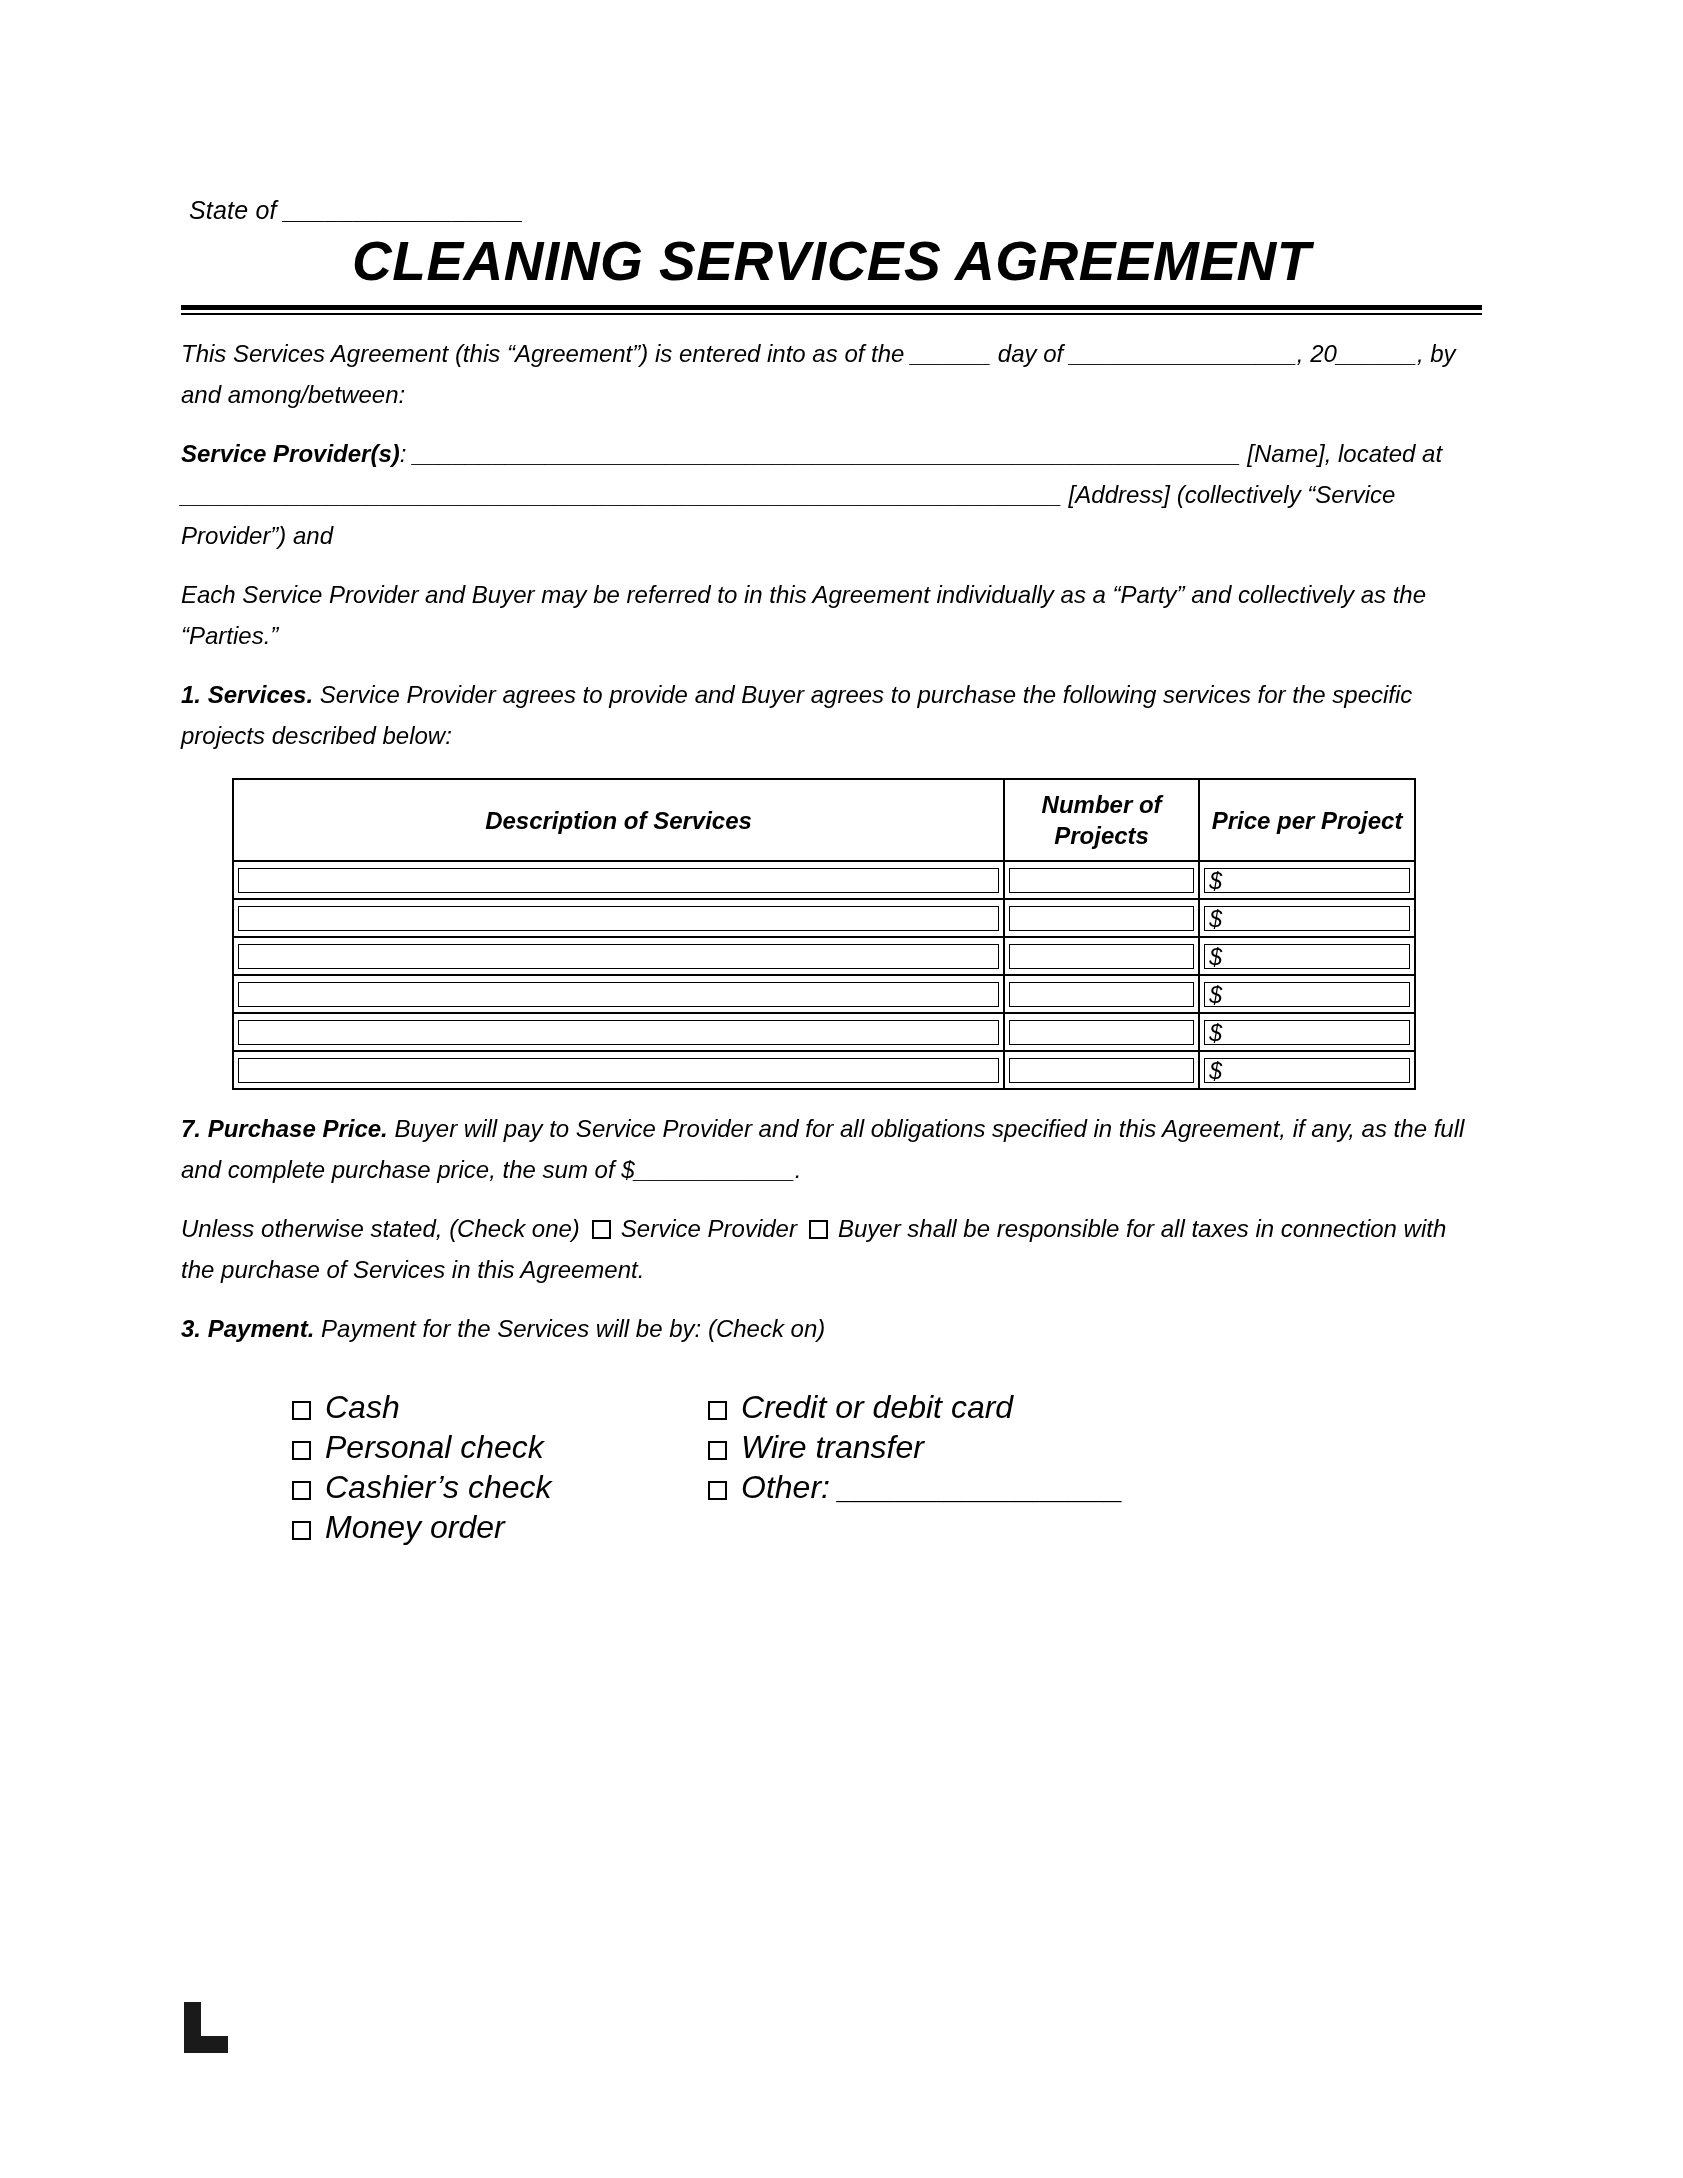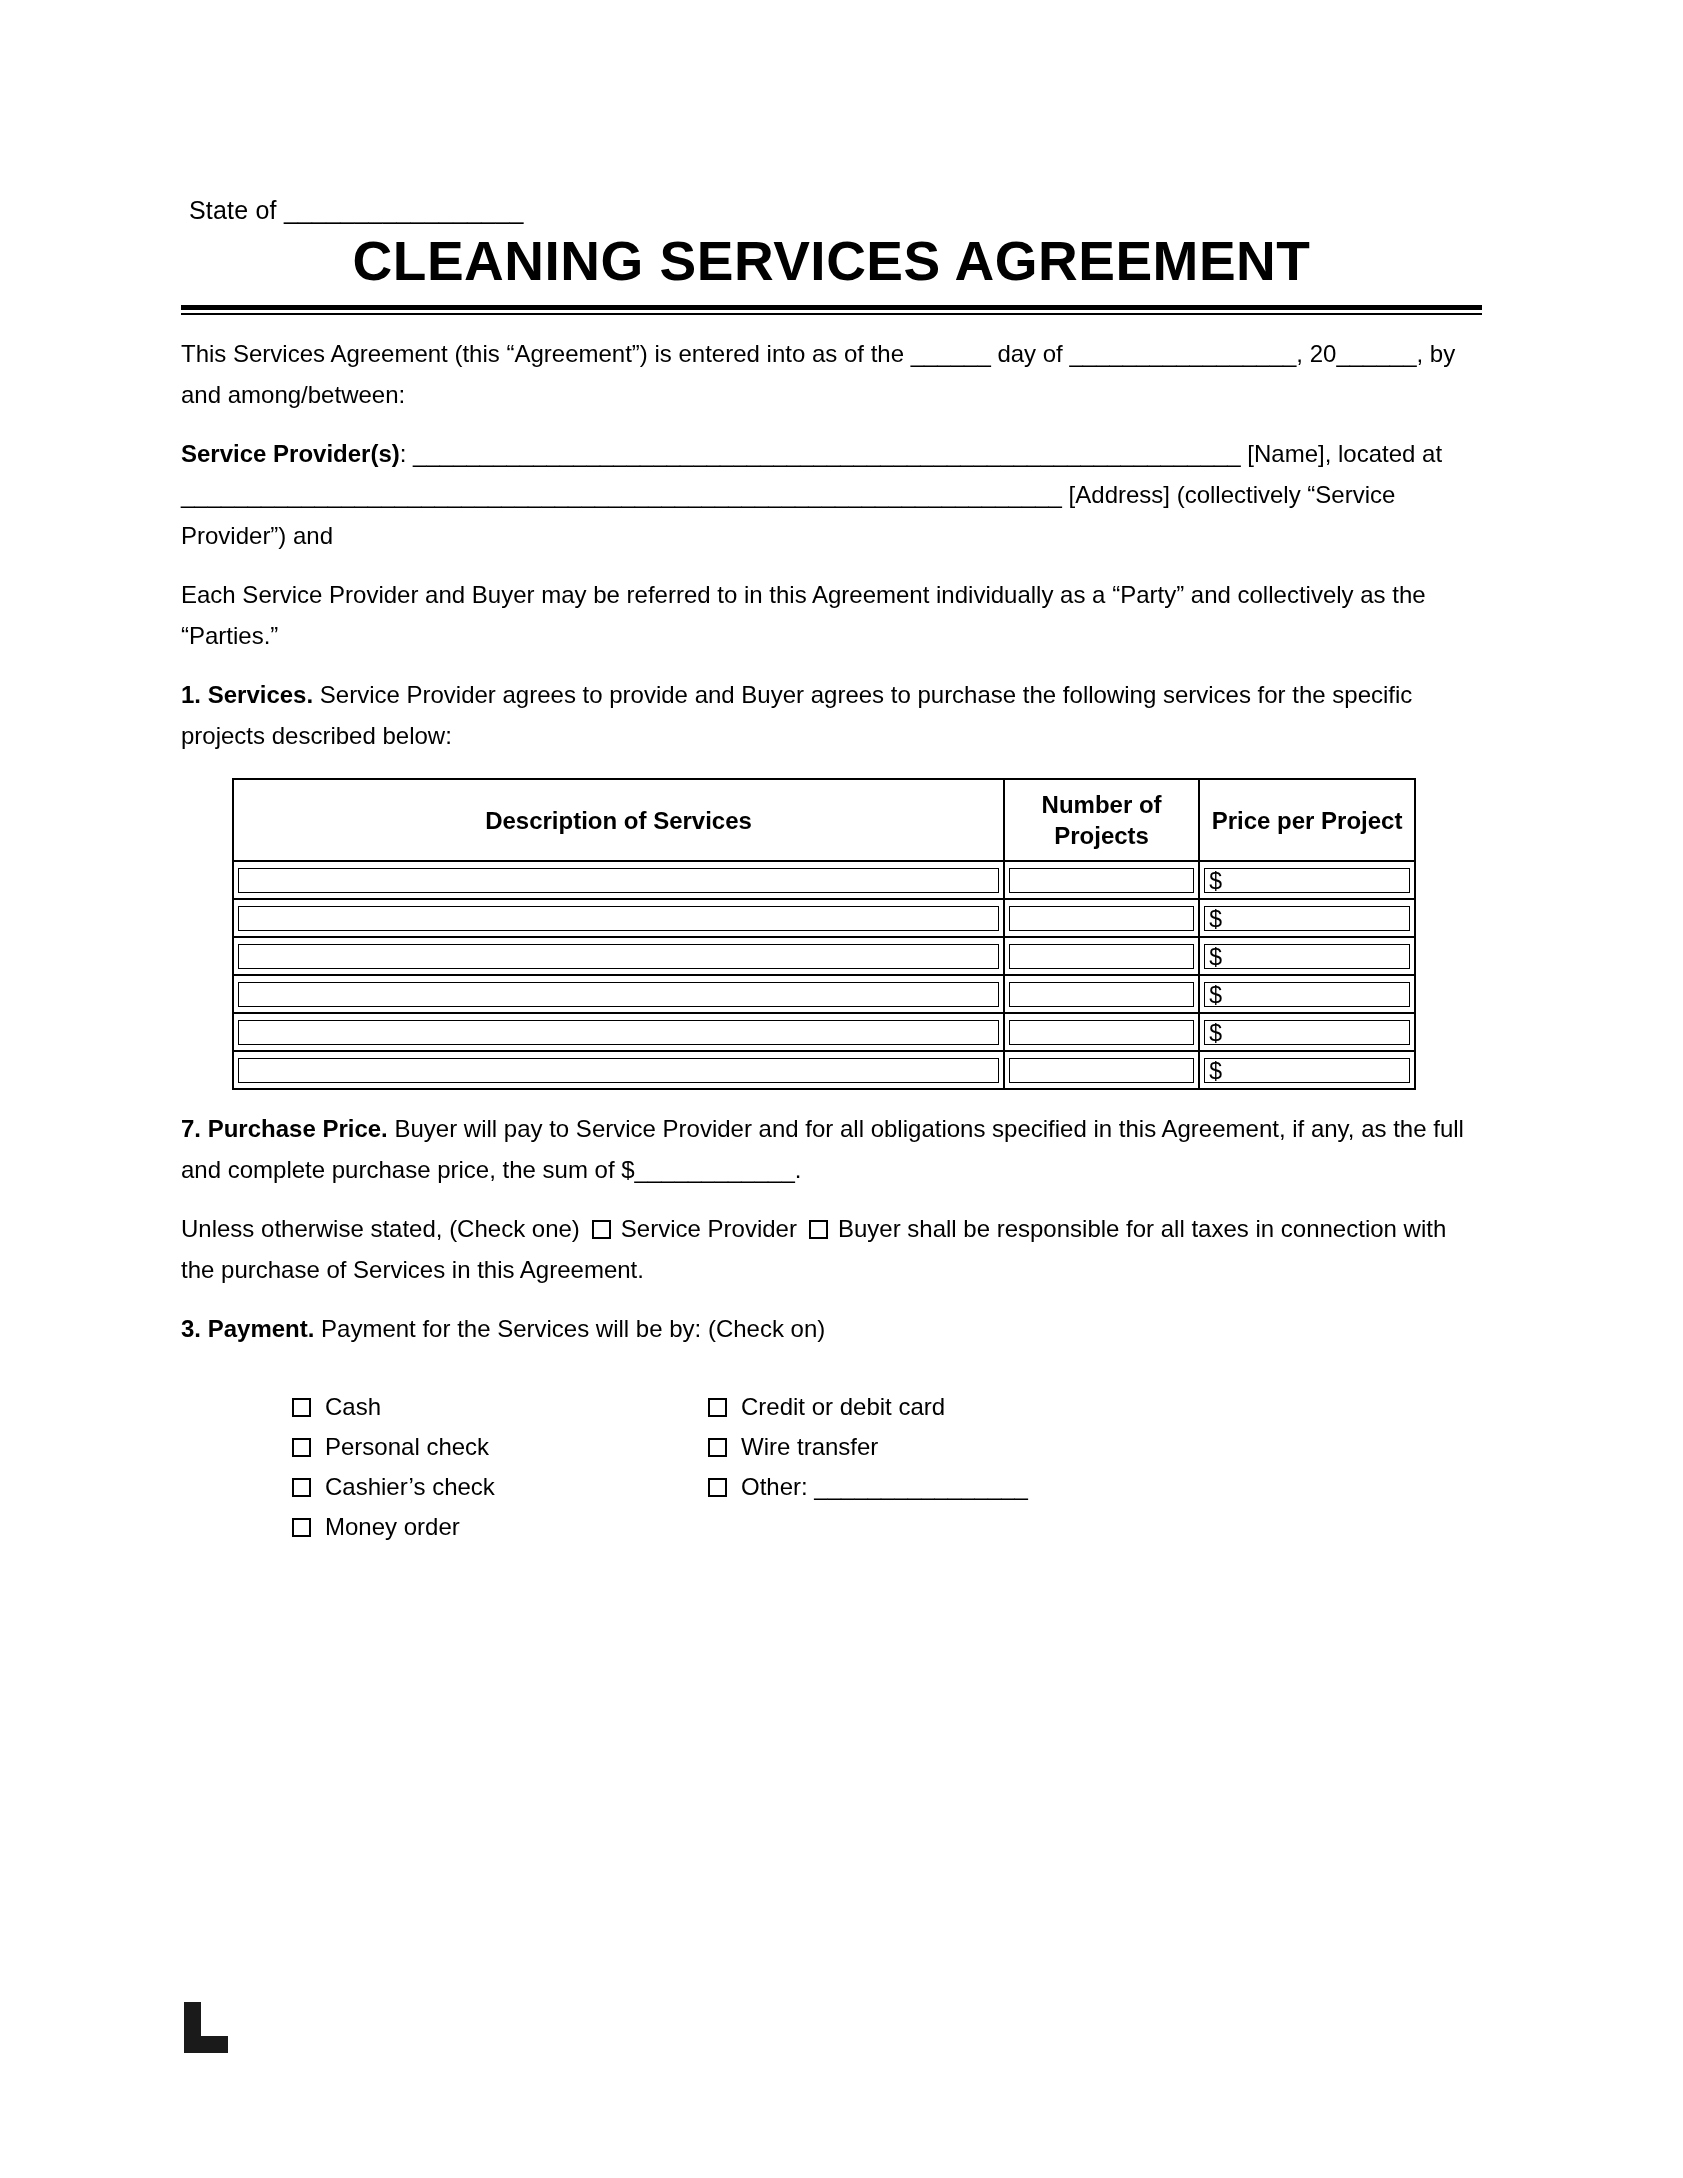--- a/index.html
+++ b/index.html
@@ -14,20 +14,21 @@
     color: #000000;
     position: relative;
     overflow: hidden;
   }
   .page {
     position: absolute;
     left: 0; top: 0;
     width: 1683px;
     height: 2178px;
     background: #ffffff;
+    font-style: italic;
   }
   .content {
     position: absolute;
     left: 181px;
     top: 194px;
     width: 1301px;
   }
   .state-line {
     font-size: 25px;
     line-height: 32px;
@@ -118,21 +119,21 @@
     display: inline-block;
     width: 19px;
     height: 19px;
     border: 2px solid #000;
     margin: 0 10px 0 12px;
     vertical-align: -2px;
     box-sizing: border-box;
   }
   .payment-grid {
     margin: 38px 0 0 111px;
-    font-size: 24px;
+    font-size: 32px;
     line-height: 40px;
   }
   .payment-grid .row {
     display: flex;
   }
   .payment-grid .c1 { width: 416px; }
   .payment-grid .c2 { width: 495px; }
 
   
   .logo {

